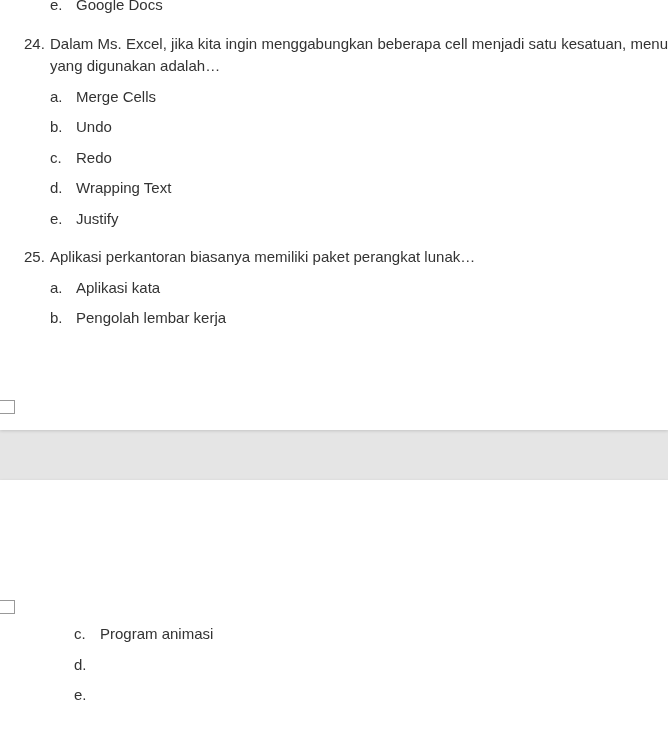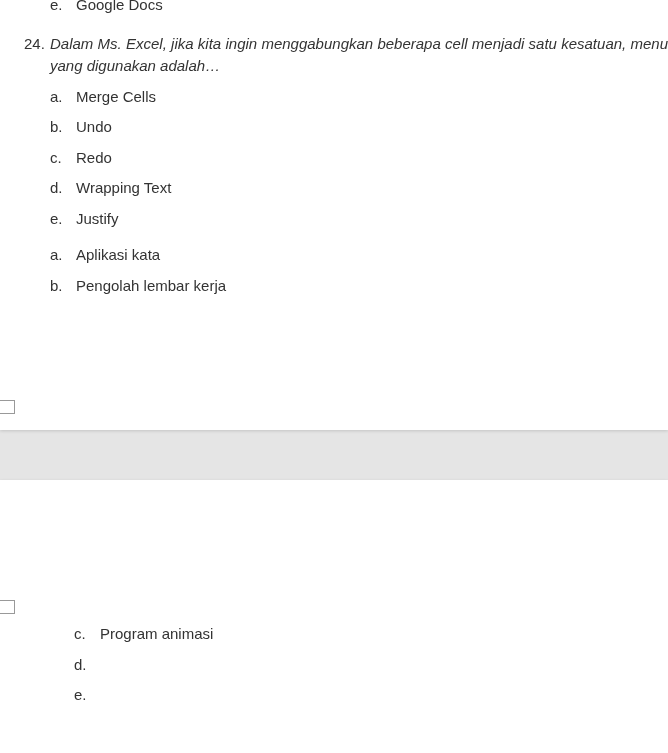--- a/index.html
+++ b/index.html
@@ -47,21 +47,20 @@
     margin-top: 16px;
   }
   .q-num {
     flex: 0 0 26px;
   }
   .q-text {
     flex: 1;
   }
   .justify .q-text {
     text-align: justify;
-    font-style: italic;
   }
   .opts {
     margin-top: 8px;
     padding-left: 26px;
   }
   .opt {
     display: flex;
     margin: 8px 0;
   }
   .opt-letter {
@@ -123,20 +122,24 @@
           <span>Wrapping Text</span>
         </div>
         <div class="opt">
           <span class="opt-letter">e.</span>
           <span>Justify</span>
         </div>
       </div>
     </div>
 
     <div class="q">
+      <div class="q-stem">
+        <span class="q-num">25.</span>
+        <span class="q-text">Aplikasi perkantoran biasanya memiliki paket perangkat lunak…</span>
+      </div>
       <div class="opts">
         <div class="opt">
           <span class="opt-letter">a.</span>
           <span>Aplikasi kata</span>
         </div>
         <div class="opt">
           <span class="opt-letter">b.</span>
           <span>Pengolah lembar kerja</span>
         </div>
       </div>

